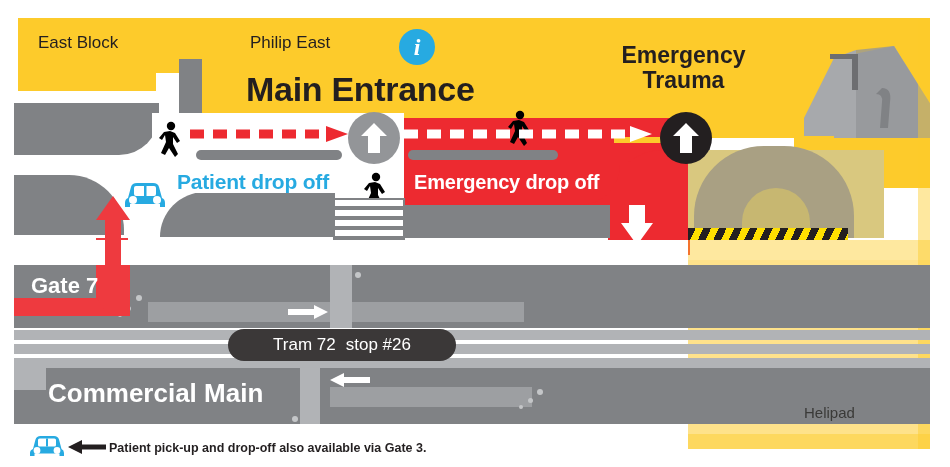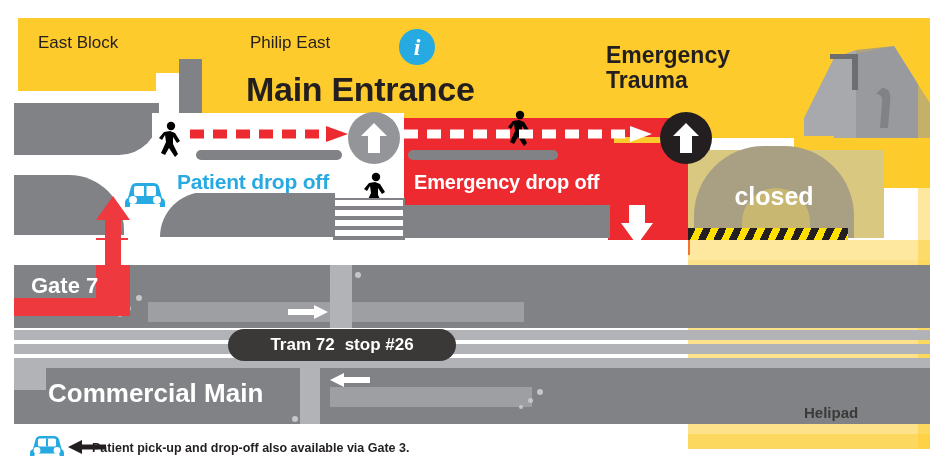--- a/index.html
+++ b/index.html
@@ -7,21 +7,21 @@
   body{font-family:"Liberation Sans",sans-serif;}
   #map-root{
     position:relative;
     width:950px;height:467px;
     background:#ffffff;
     overflow:hidden;
   }
   .abs{position:absolute;}
   
   .blk{position:absolute;}
-  .txt{position:absolute;white-space:nowrap;font-weight:bold;}
+  .txt{position:absolute;white-space:nowrap;}
 
   
   .yellow{background:#FDCB2B;}
   .grey-bldg{background:#808285;}
   .road{background:#808285;}
   .road-lt{background:#9D9FA2;}
   .road-lt2{background:#B1B3B6;}
   .white{background:#ffffff;}
   .red{background:#ED2A30;}
   .redline{background:#EE3A3F;}
@@ -30,21 +30,21 @@
   .lbl-block{
     font-size:17px;color:#231F20;font-weight:400;
     font-family:"Liberation Sans",sans-serif;
   }
   .lbl-main{
     font-size:34px;font-weight:bold;color:#231F20;
     font-family:"Liberation Sans",sans-serif;letter-spacing:-0.3px;
   }
   .lbl-emerg{
     font-size:23px;font-weight:bold;color:#231F20;line-height:1.08;
-    text-align:left;font-family:"Liberation Sans",sans-serif;
+    text-align:center;font-family:"Liberation Sans",sans-serif;
   }
   .lbl-patient{
     font-size:21px;font-weight:bold;color:#27AAE1;
     font-family:"Liberation Sans",sans-serif;letter-spacing:-0.2px;
   }
   .lbl-emergdrop{
     font-size:20px;font-weight:bold;color:#ffffff;
     font-family:"Liberation Sans",sans-serif;letter-spacing:-0.2px;
   }
   .lbl-access{
@@ -61,21 +61,21 @@
   }
   .lbl-helipad{
     font-size:15px;color:#3A3A38;
     font-family:"Liberation Sans",sans-serif;
   }
   .lbl-footer{
     font-size:12.5px;font-weight:bold;color:#231F20;
     font-family:"Liberation Sans",sans-serif;
   }
   .lbl-tram{
-    font-size:17px;font-weight:bold;color:#ffffff;
+    font-size:17px;font-weight:normal;color:#ffffff;
     font-family:"Liberation Sans",sans-serif;
   }
 
   
   .tram-pill{
     background:#3B3838;border-radius:16px;
     display:flex;align-items:center;justify-content:center;
     gap:10px;padding:0 14px;
   }
 
@@ -251,21 +251,20 @@
     <span>Emergency</span><br>
     <span>Trauma</span>
   </div>
 
   <div class="txt lbl-patient" style="left:177px;top:170px;">Patient drop off</div>
 
   <div class="txt lbl-emergdrop" style="left:414px;top:171px;">Emergency drop off</div>
 
   <div class="txt lbl-access" style="left:713px;top:158px;width:122px;">
     <br>
-    <span>closed</span>
   </div>
 
   <div class="txt lbl-gate" style="left:31px;top:273px;">Gate 7</div>
 
   <div class="txt lbl-road" style="left:48px;top:378px;">Commercial Main</div>
 
   <div class="txt lbl-helipad" style="left:804px;top:404px;">Helipad</div>
 
   <div class="blk tram-pill" style="left:228px;top:329px;width:200px;height:32px;">
     <span class="lbl-tram">Tram 72</span>
@@ -293,15 +292,15 @@
     <path d="M5,17 L7.5,7.5 Q8.5,4 12.5,4 L26,4 Q30,4 31,7.5 L33.5,17 Q36,18 36,21 L36,24 L31.5,24 L31.5,21.5 L6.5,21.5 L6.5,24 L2,24 L2,21 Q2,18 5,17 Z" fill="#27AAE1"></path>
     <rect x="10" y="6.5" width="18" height="8" rx="1.6" fill="#FFFFFF"></rect>
     <rect x="18" y="6.5" width="2" height="8" fill="#27AAE1"></rect>
     <circle cx="9" cy="18.5" r="3.4" fill="#FFFFFF"></circle>
     <circle cx="29" cy="18.5" r="3.4" fill="#FFFFFF"></circle>
   </svg>
   <svg class="abs" style="left:68px;top:440px;width:38px;height:14px;">
     <line x1="12" y1="7" x2="38" y2="7" stroke="#231F20" stroke-width="5"></line>
     <polygon points="14,0 0,7 14,14" fill="#231F20"></polygon>
   </svg>
-  <div class="txt lbl-footer" style="left:92px;top:441px;">Patient pick-up and drop-off also available via Gate 3.</div>
+  <div class="txt lbl-footer" style="left:109px;top:441px;">Patient pick-up and drop-off also available via Gate 3.</div>
 
 </div>
 
 </body></html>

